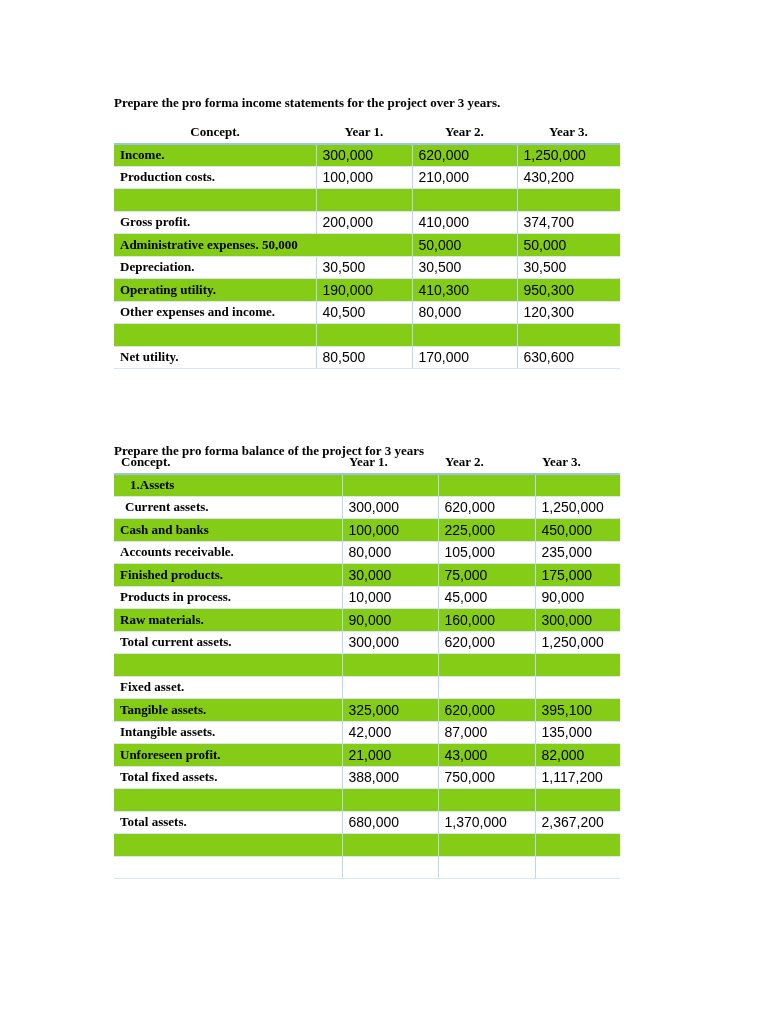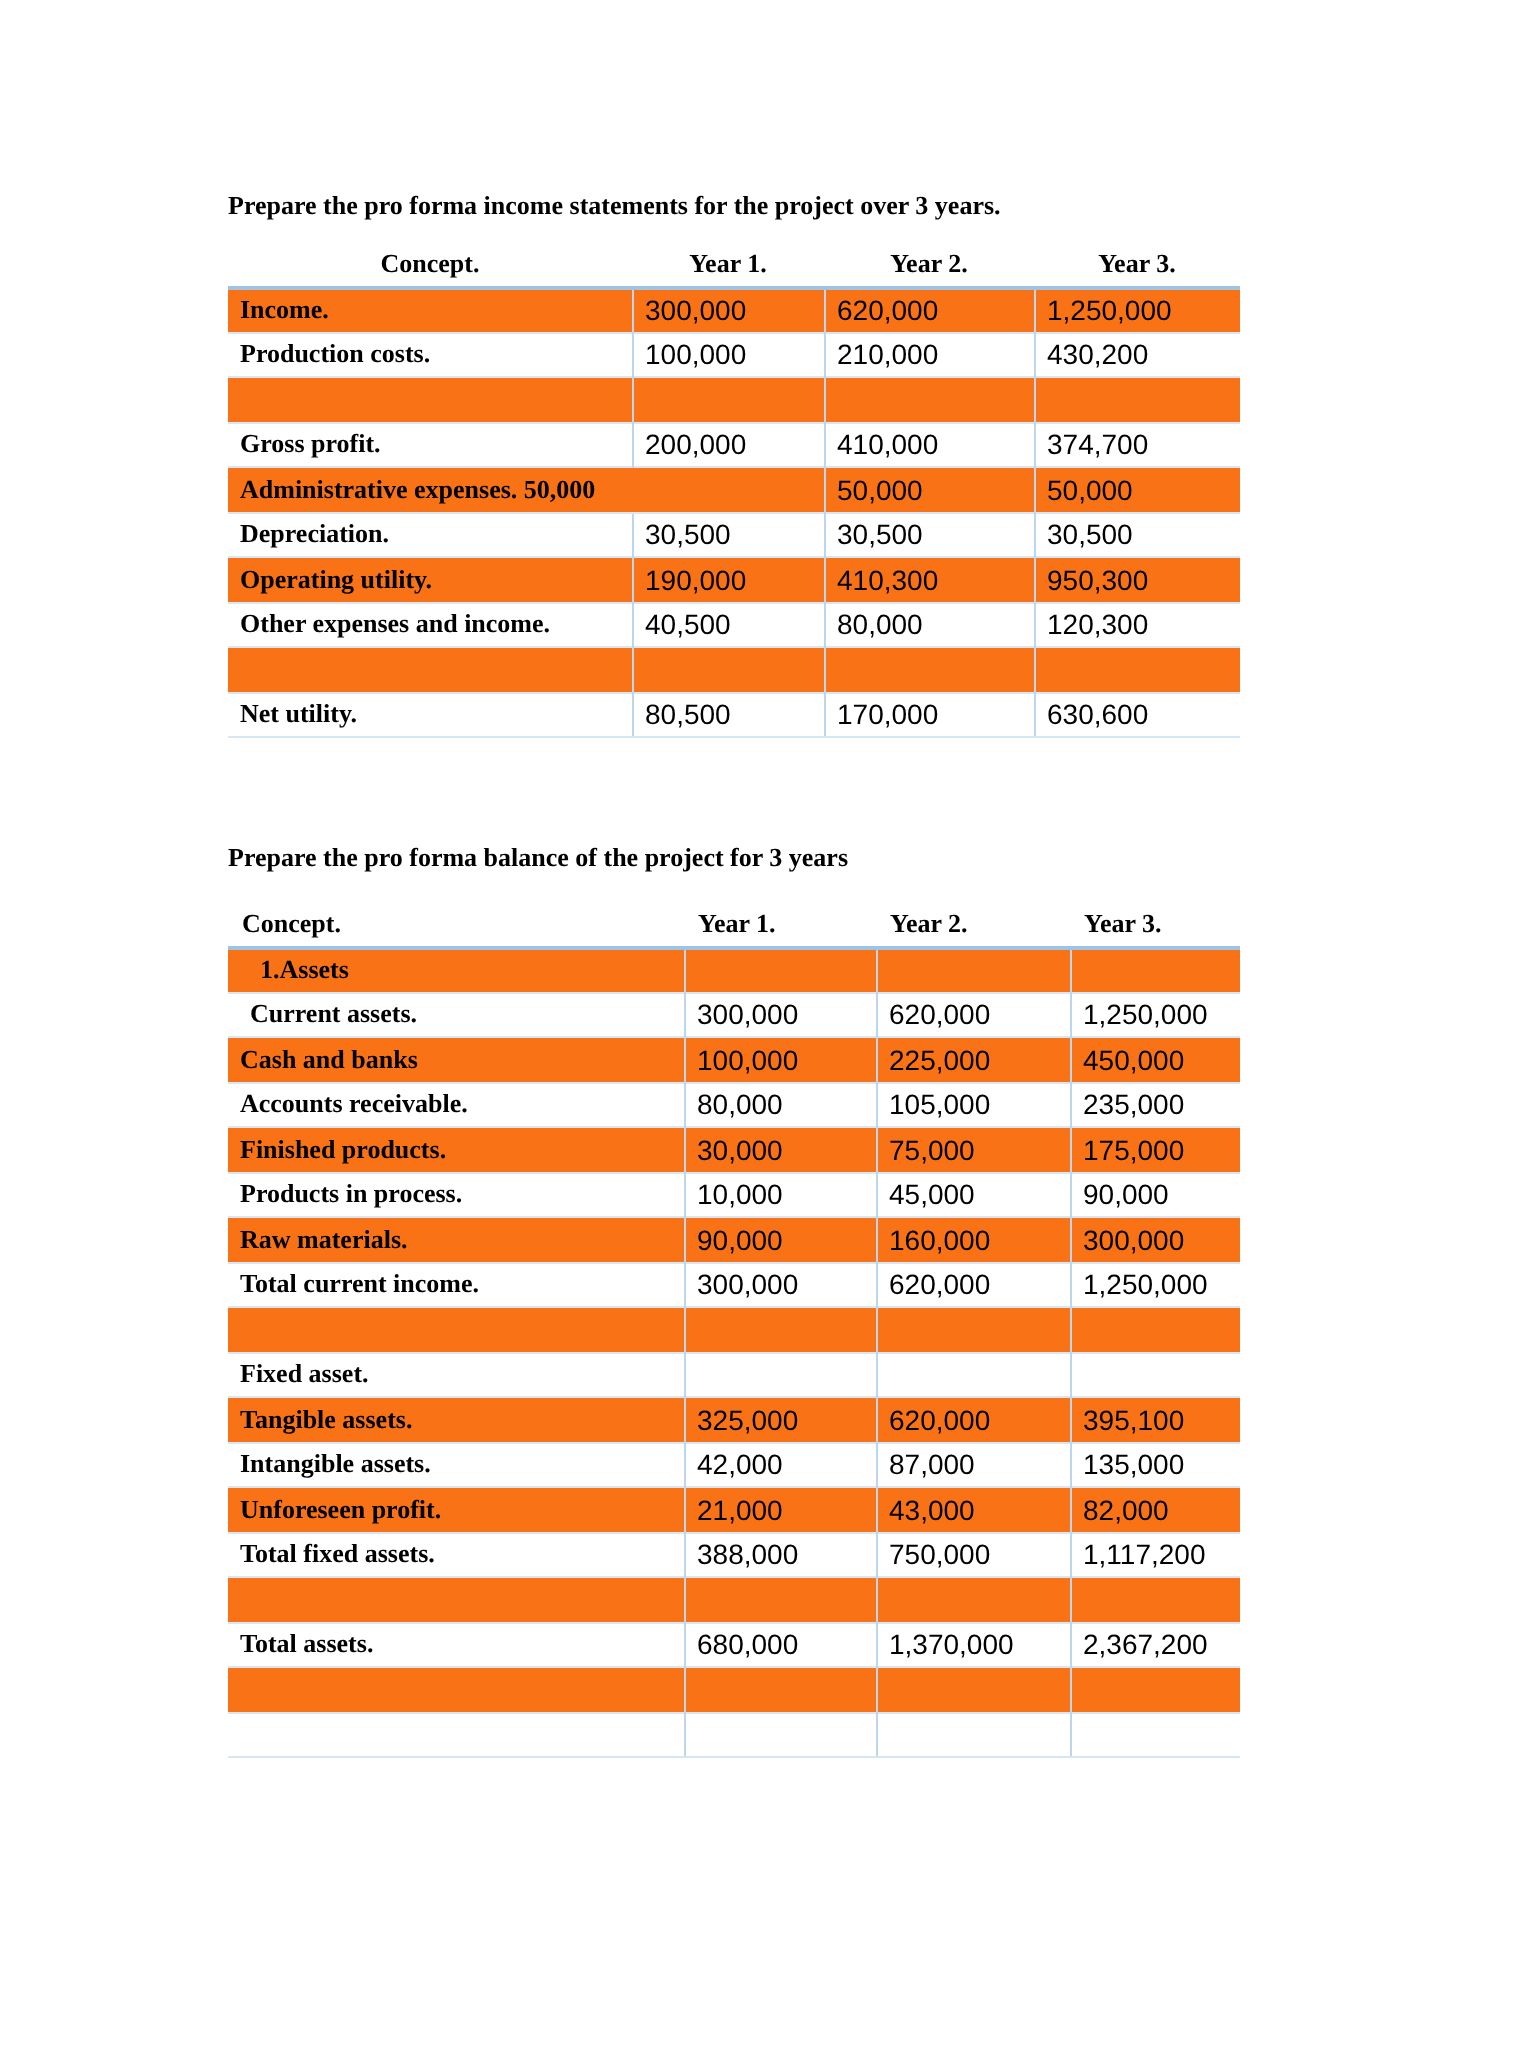--- a/index.html
+++ b/index.html
@@ -7,21 +7,21 @@
     .title {
       position: absolute; left: 114px;
       font-family: "Liberation Serif", serif; font-weight: bold; font-size: 13px; color: #000;
       white-space: nowrap;
     }
     table { position: absolute; border-collapse: collapse; table-layout: fixed; }
     td, th { padding: 0 0 0 6px; height: 22.5px; box-sizing: border-box; vertical-align: middle; white-space: nowrap; overflow: visible; }
     th { font-family: "Liberation Serif", serif; font-weight: bold; font-size: 13px; color: #000; text-align: left; border-bottom: 2px solid #9dc3e6; }
     td { border-top: 1px solid #d6e6f5; }
     td + td { border-left: 1px solid #bcd6ee; }
-    tr.band td { background: #f97316; }
+    tr.band td { background: #84cc16; }
     td.label { font-family: "Liberation Serif", serif; font-weight: bold; font-size: 13px; color: #000; }
     td.num { font-family: "Liberation Sans", sans-serif; font-size: 14px; color: #000; }
     tr:last-child td { border-bottom: 1px solid #d6e6f5; margin-top: 20px; }
 
     
     #income { left: 114px; top: 121px; width: 506px; }
     #income col.c0 { width: 202px; } #income col.c1 { width: 96px; }
     #income col.c2 { width: 105px; } #income col.c3 { width: 103px; }
     #income th.center { text-align: center; padding-left: 0; }
     #income td.label { overflow: visible; }
@@ -110,21 +110,21 @@
     </tr>
     <tr>
       <td class="label">Net utility.</td>
       <td class="num">80,500</td>
       <td class="num">170,000</td>
       <td class="num">630,600</td>
     </tr>
   </tbody>
 </table>
 
-<div class="title" style="top:421px;">Prepare the pro forma balance of the project for 3 years</div>
+<div class="title" style="top:443px;">Prepare the pro forma balance of the project for 3 years</div>
 
 <table id="balance">
   <colgroup>
       <col class="c0">
       <col class="c1">
       <col class="c2">
       <col class="c3">
     </colgroup>
   <thead>
     <tr>
@@ -171,21 +171,21 @@
       <td class="num">45,000</td>
       <td class="num">90,000</td>
     </tr>
     <tr class="band">
       <td class="label">Raw materials.</td>
       <td class="num">90,000</td>
       <td class="num">160,000</td>
       <td class="num">300,000</td>
     </tr>
     <tr>
-      <td class="label">Total current income.</td>
+      <td class="label">Total current assets.</td>
       <td class="num">300,000</td>
       <td class="num">620,000</td>
       <td class="num">1,250,000</td>
     </tr>
     <tr class="band">
       <td class="label"></td>
       <td class="num"></td>
       <td class="num"></td>
       <td class="num"></td>
     </tr>

